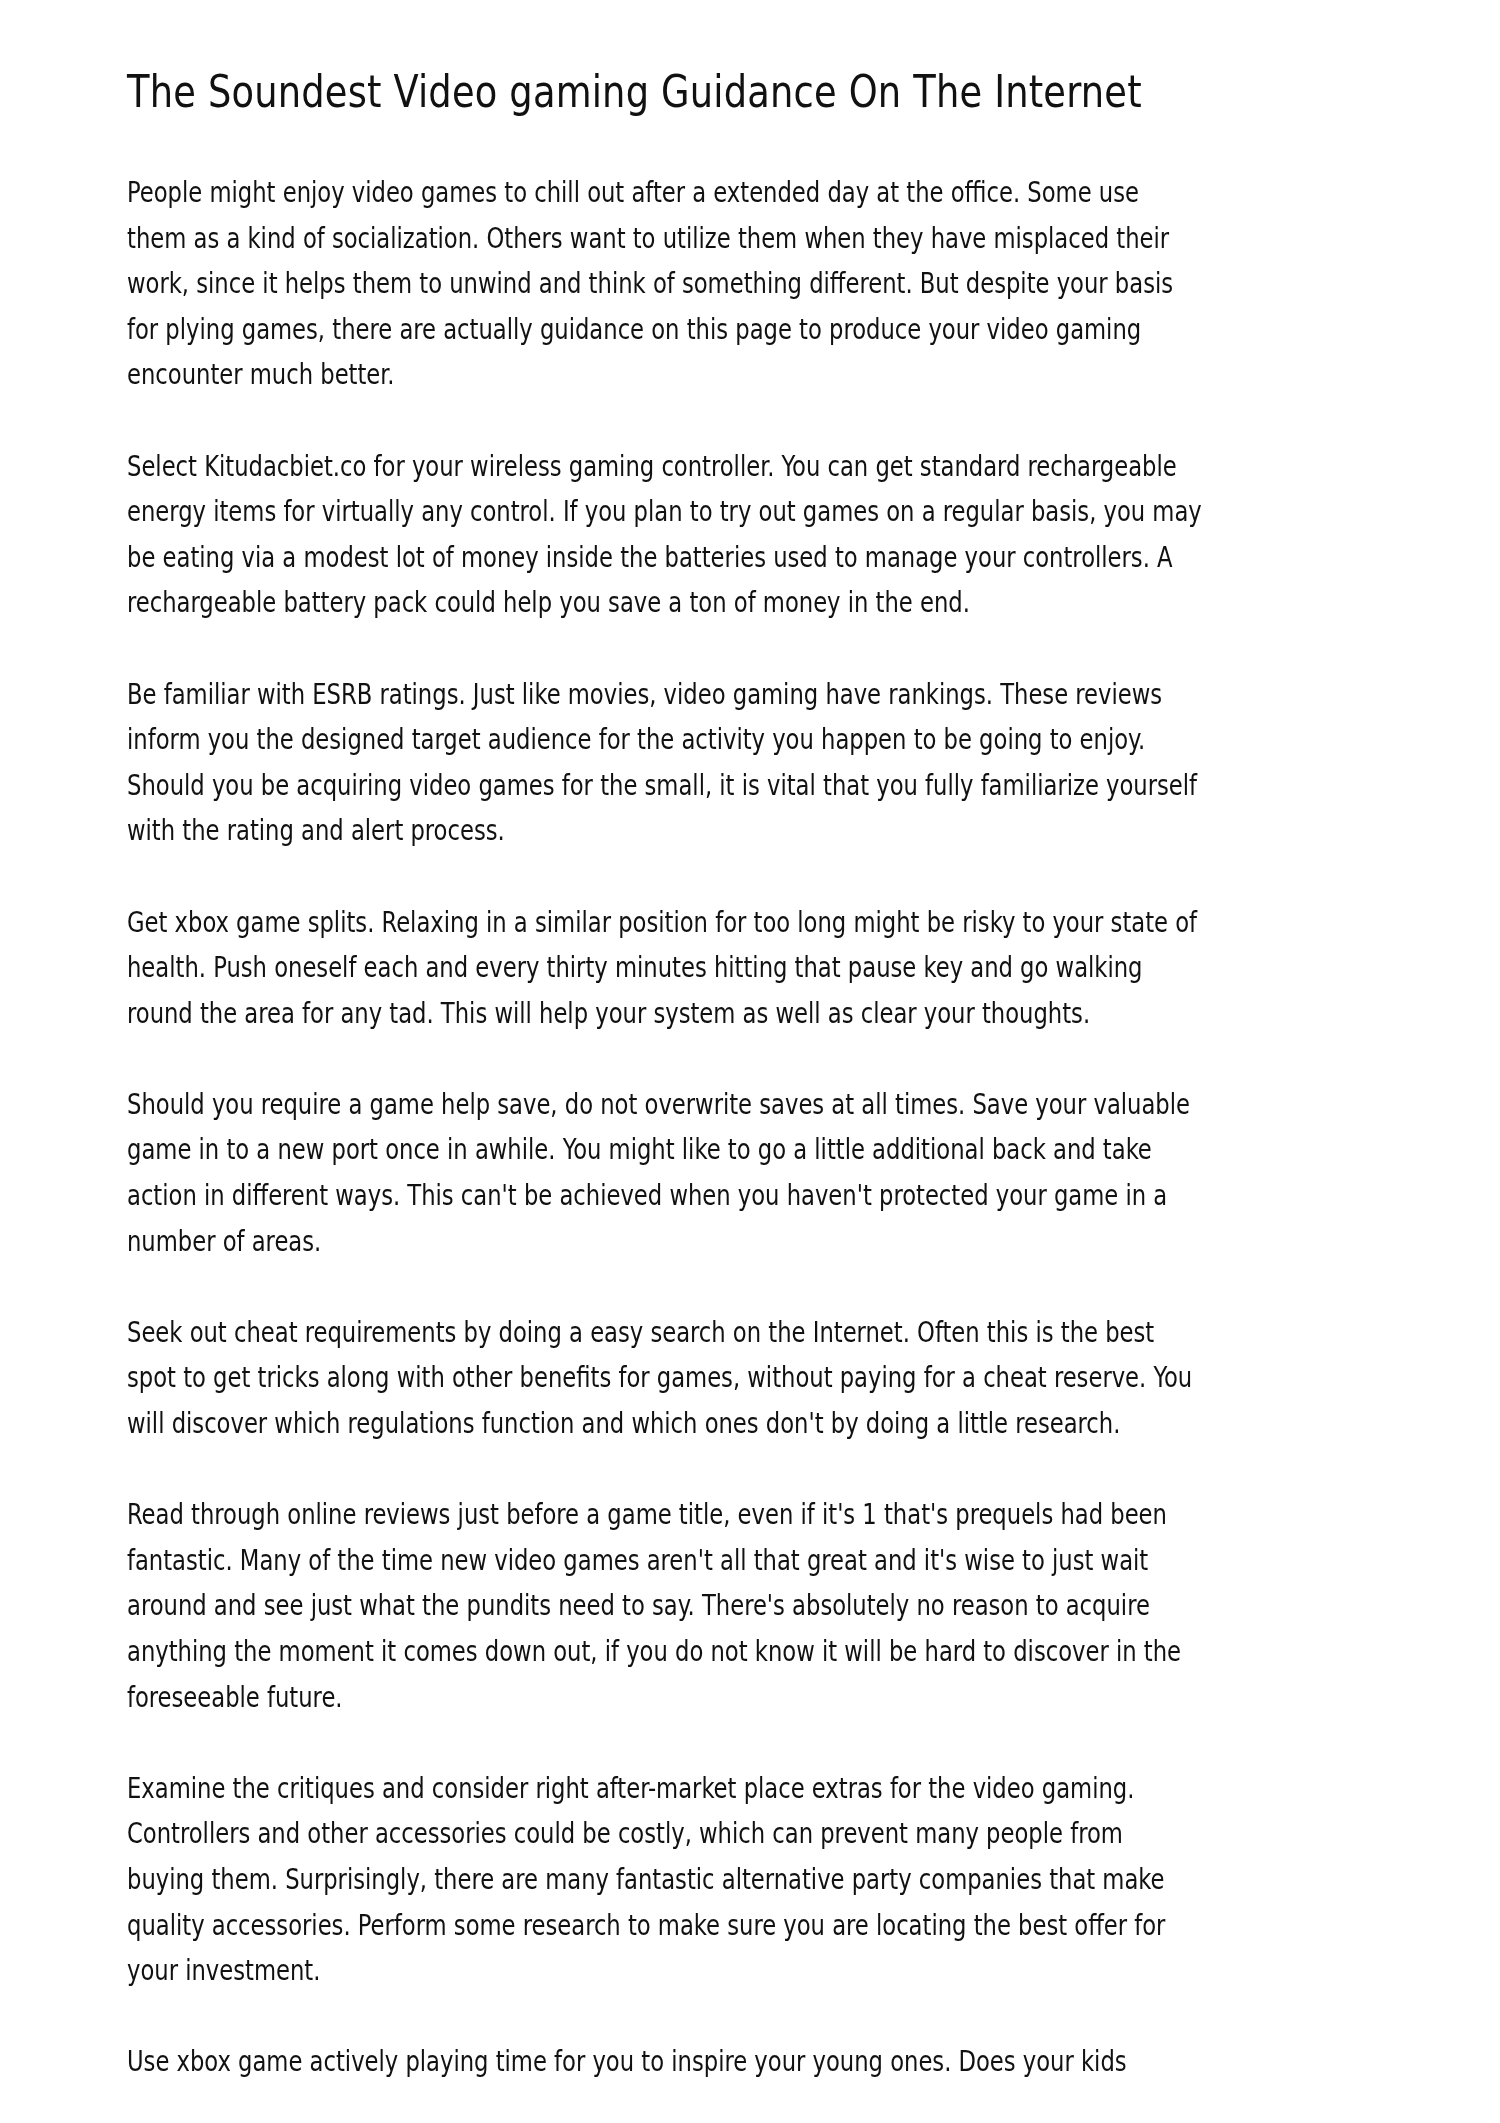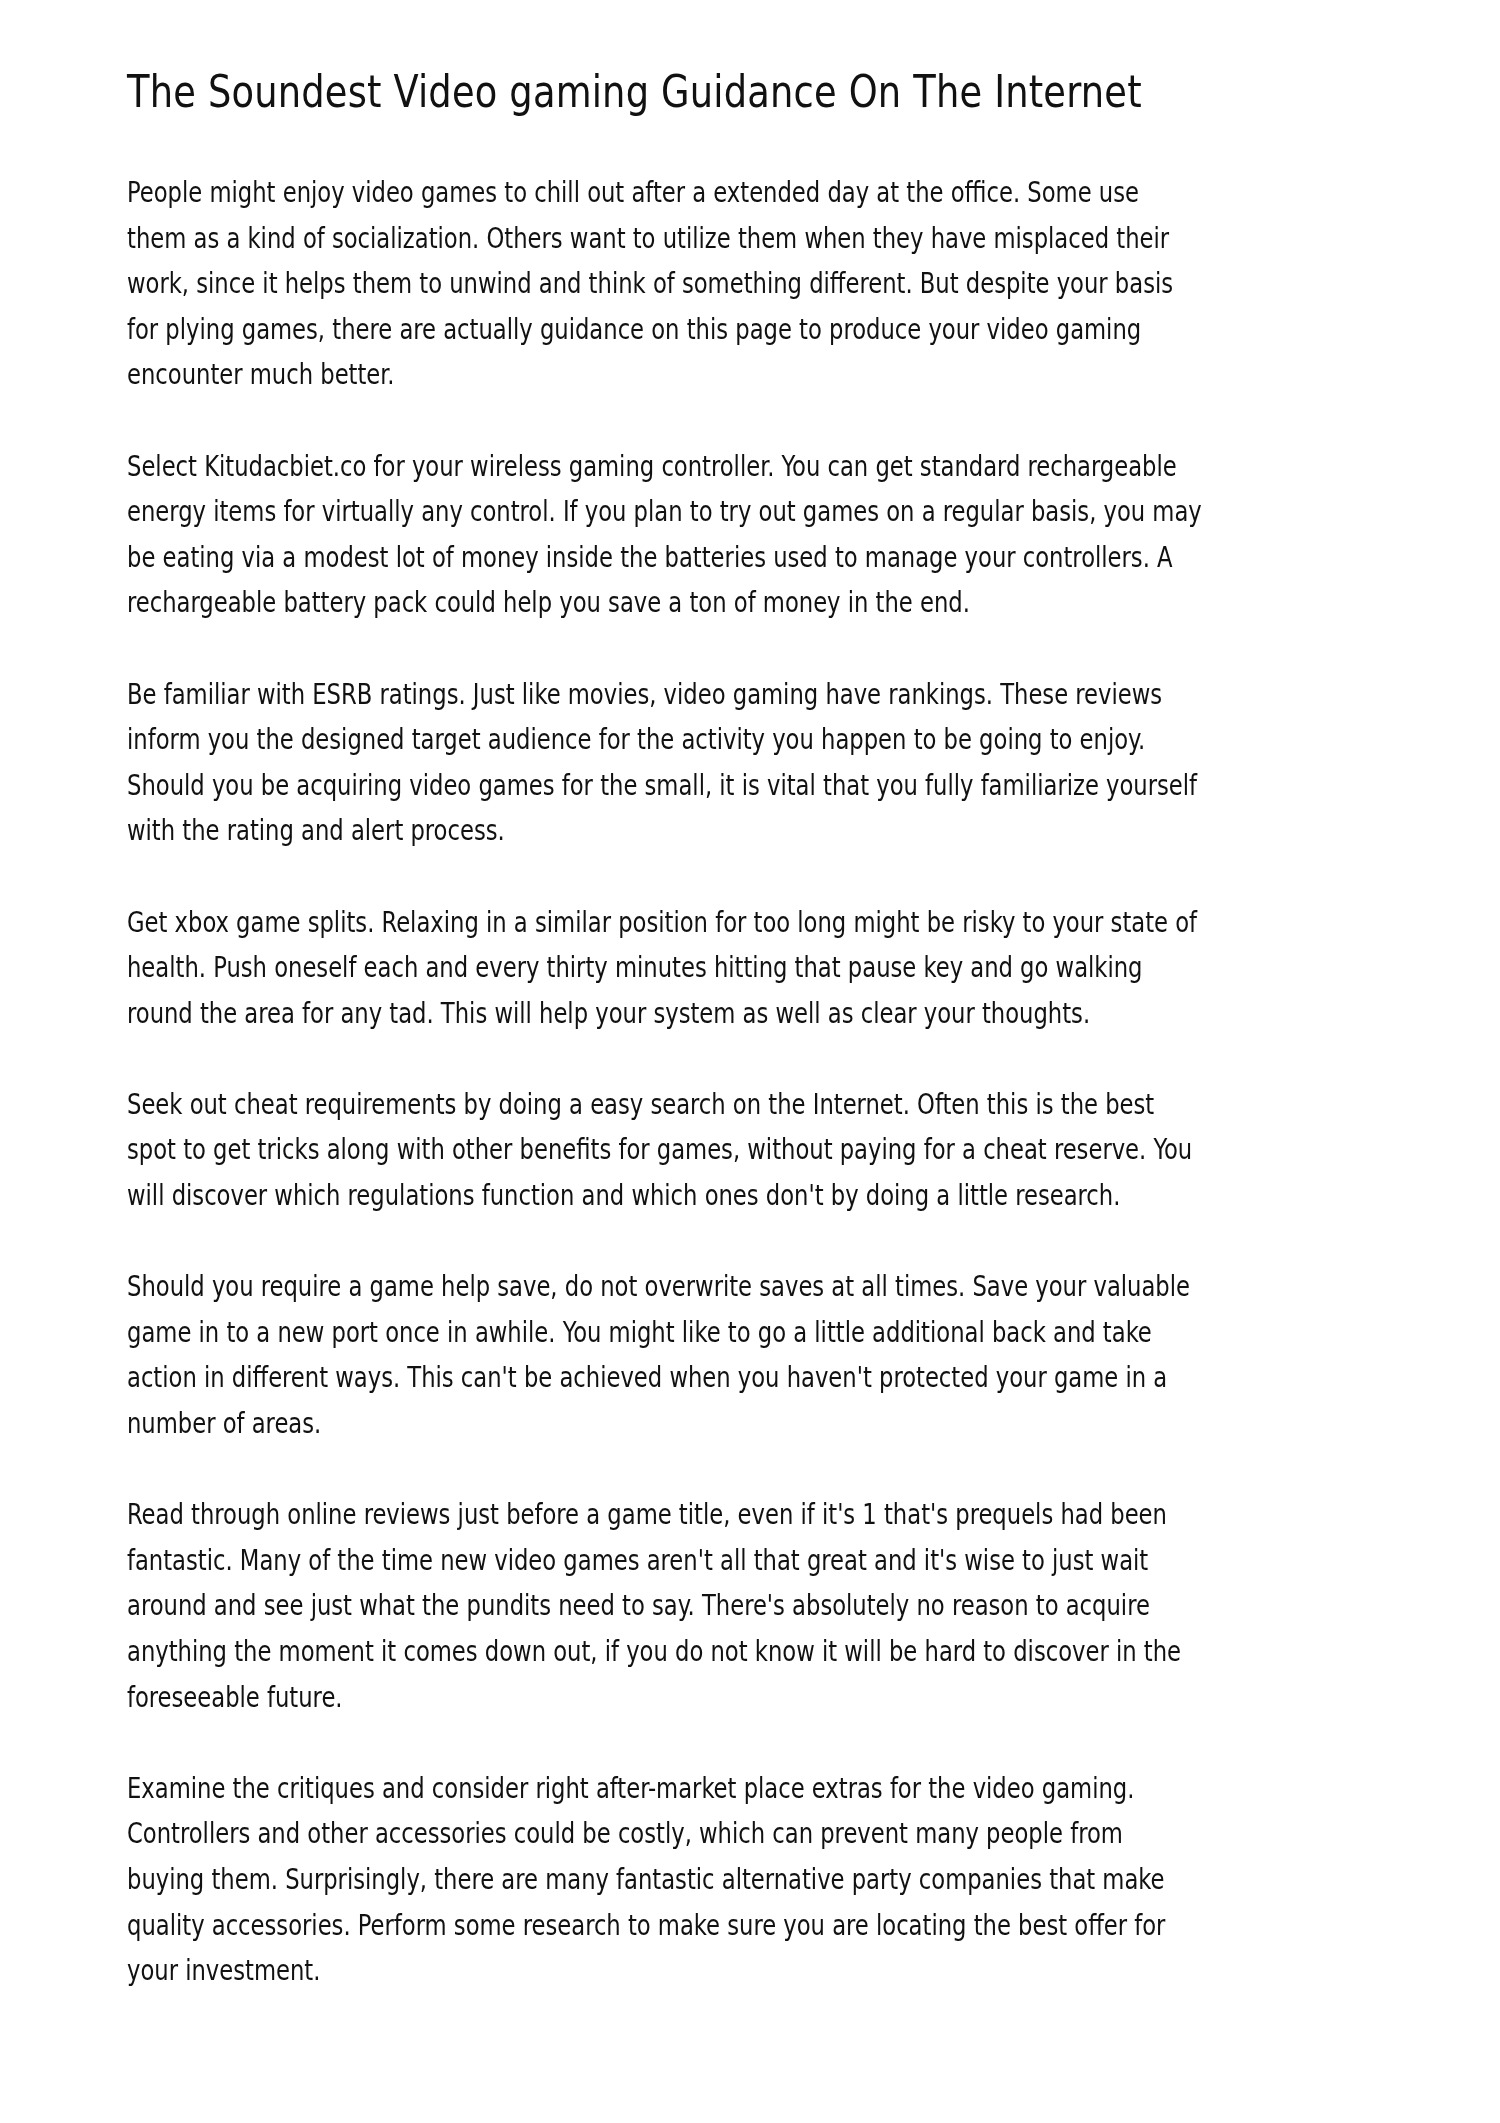--- a/index.html
+++ b/index.html
@@ -83,43 +83,46 @@
       <span class="line">with the rating and alert process.</span>
     </p>
 
     <p class="para">
       <span class="line">Get xbox game splits. Relaxing in a similar position for too long might be risky to your state of</span>
       <span class="line">health. Push oneself each and every thirty minutes hitting that pause key and go walking</span>
       <span class="line">round the area for any tad. This will help your system as well as clear your thoughts.</span>
     </p>
 
     <p class="para">
-      <span class="line">Seek out cheat requirements by doing a easy search on the Internet. Often this is the best</span>
-      <span class="line">spot to get tricks along with other benefits for games, without paying for a cheat reserve. You</span>
-      <span class="line">will discover which regulations function and which ones don't by doing a little research.</span>
-    </p>
-
-    <p class="para">
       <span class="line">Should you require a game help save, do not overwrite saves at all times. Save your valuable</span>
       <span class="line">game in to a new port once in awhile. You might like to go a little additional back and take</span>
       <span class="line">action in different ways. This can't be achieved when you haven't protected your game in a</span>
       <span class="line">number of areas.</span>
+    </p>
+
+    <p class="para">
+      <span class="line">Seek out cheat requirements by doing a easy search on the Internet. Often this is the best</span>
+      <span class="line">spot to get tricks along with other benefits for games, without paying for a cheat reserve. You</span>
+      <span class="line">will discover which regulations function and which ones don't by doing a little research.</span>
     </p>
 
     <p class="para">
       <span class="line">Read through online reviews just before a game title, even if it's 1 that's prequels had been</span>
       <span class="line">fantastic. Many of the time new video games aren't all that great and it's wise to just wait</span>
       <span class="line">around and see just what the pundits need to say. There's absolutely no reason to acquire</span>
       <span class="line">anything the moment it comes down out, if you do not know it will be hard to discover in the</span>
       <span class="line">foreseeable future.</span>
     </p>
 
     <p class="para">
       <span class="line">Examine the critiques and consider right after-market place extras for the video gaming.</span>
       <span class="line">Controllers and other accessories could be costly, which can prevent many people from</span>
       <span class="line">buying them. Surprisingly, there are many fantastic alternative party companies that make</span>
       <span class="line">quality accessories. Perform some research to make sure you are locating the best offer for</span>
       <span class="line">your investment.</span>
     </p>
 
+    <p class="para">
+      <span class="line">Use xbox game actively playing time for you to inspire your young ones. Does your kids</span>
+    </p>
 
   </div>
 </div>
 
 </body></html>

